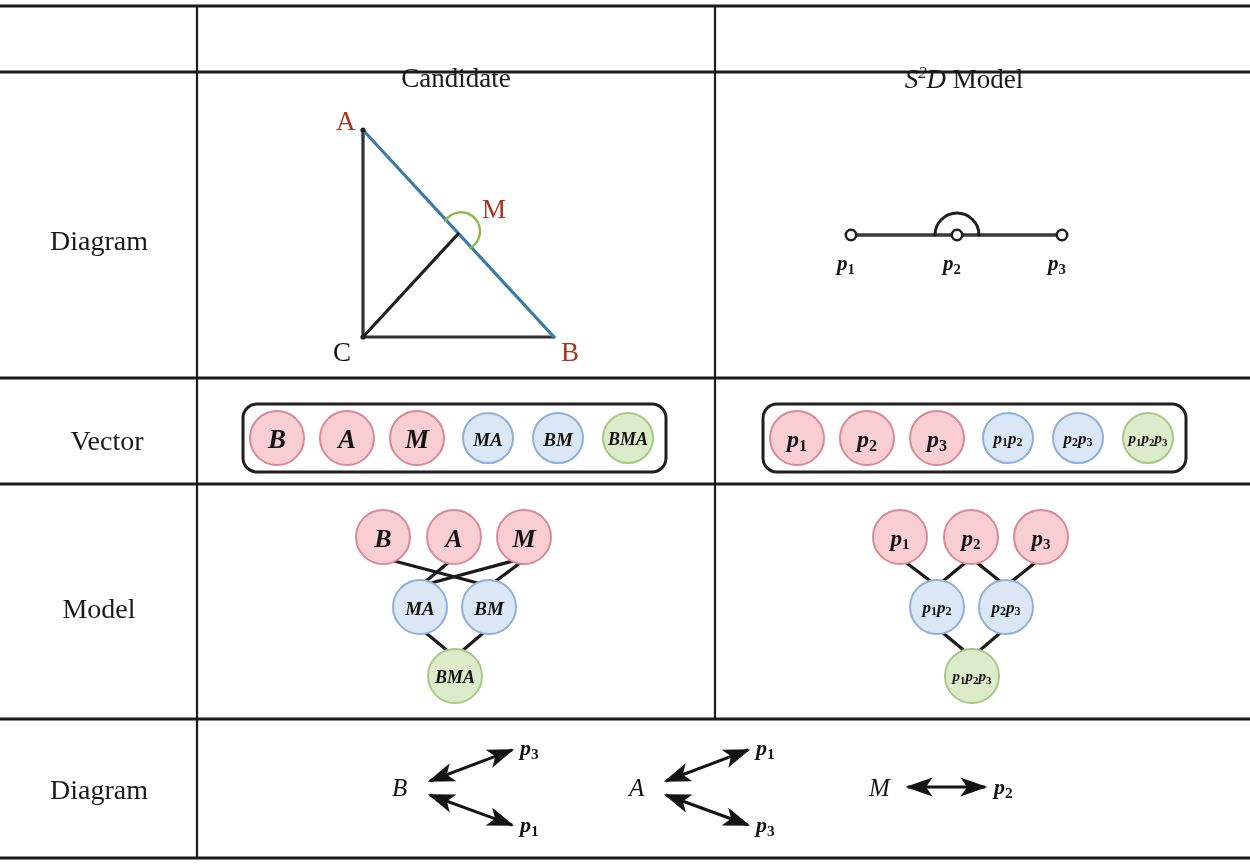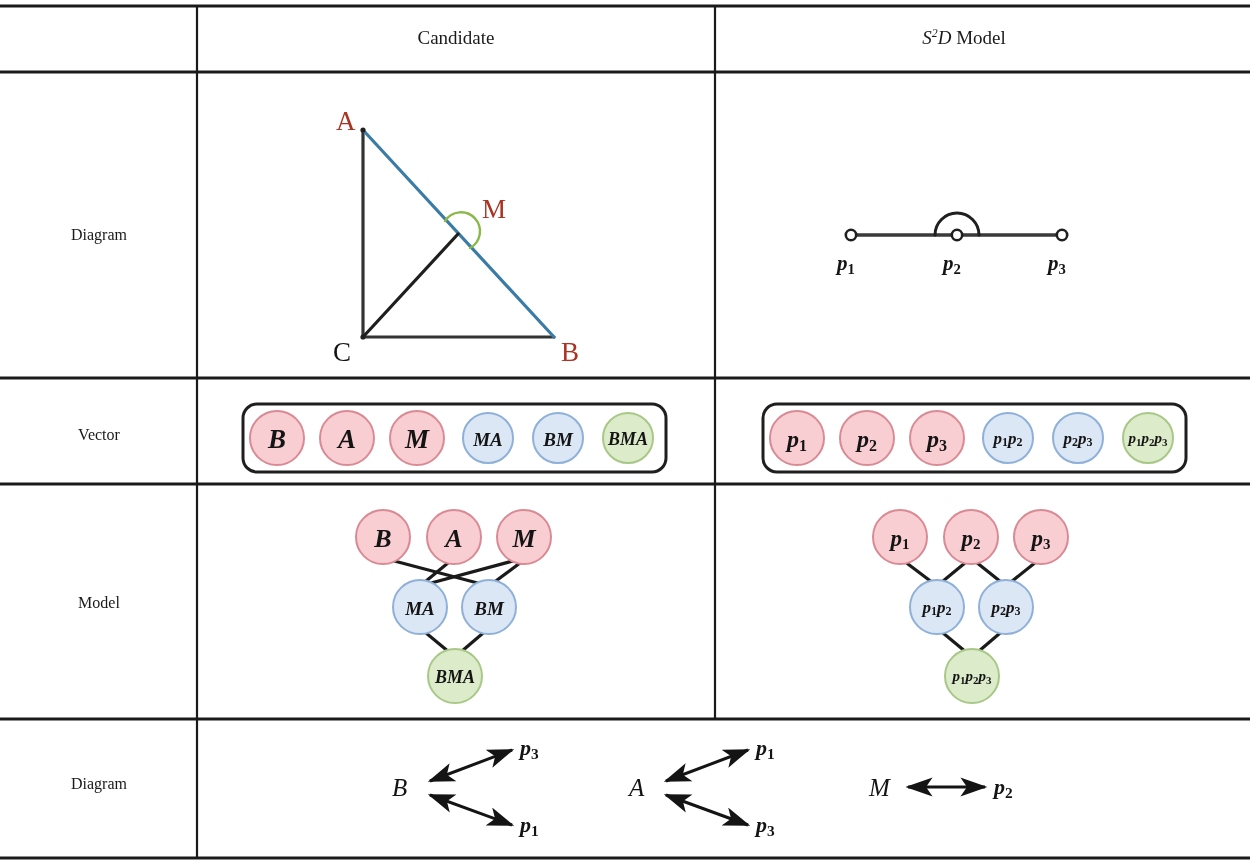--- a/index.html
+++ b/index.html
@@ -25,30 +25,31 @@
     width: 1250px;
     height: 865px;
   }
   .lbl {
     position: absolute;
     font-family: "Liberation Serif", "DejaVu Serif", serif;
     white-space: nowrap;
     line-height: 1;
   }
   .rowlabel {
-    font-size: 16px;
+    font-size: 28px;
     color: #1a1a1a;
     text-align: center;
     width: 196px;
     left: 1px;
   }
   .colhead {
-    font-size: 19px;
+    font-size: 27px;
     color: #1a1a1a;
     text-align: center;
+    margin-top: 37px;
   }
   .colhead .ital { font-style: italic; }
   .colhead sup { font-size: 0.62em; vertical-align: super; font-style: italic;}
   .vertex {
     font-size: 27px;
     color: #aa3322;
   }
   .vertex-dark { color: #141414; }
   .ptlabel {
     font-size: 21px;
@@ -213,21 +214,21 @@
   <div class="lbl colhead" style="left:197px; top:28px; width:518px;">
     <span>Candidate</span>
   </div>
   <div class="lbl colhead" style="left:715px; top:28px; width:498px;">
     <span class="ital">S</span><sup>2</sup><span class="ital">D</span><span> Model</span>
   </div>
 
   <div class="lbl rowlabel" style="top:227px;">
     <span>Diagram</span>
   </div>
-  <div class="lbl rowlabel" style="top:427px;">
+  <div class="lbl rowlabel" style="top:427px;padding-left:8px;">
     <span>Vector</span>
   </div>
   <div class="lbl rowlabel" style="top:595px;">
     <span>Model</span>
   </div>
   <div class="lbl rowlabel" style="top:776px;">
     <span>Diagram</span>
   </div>
 
   <div class="lbl vertex" style="left:336px; top:108px;">

